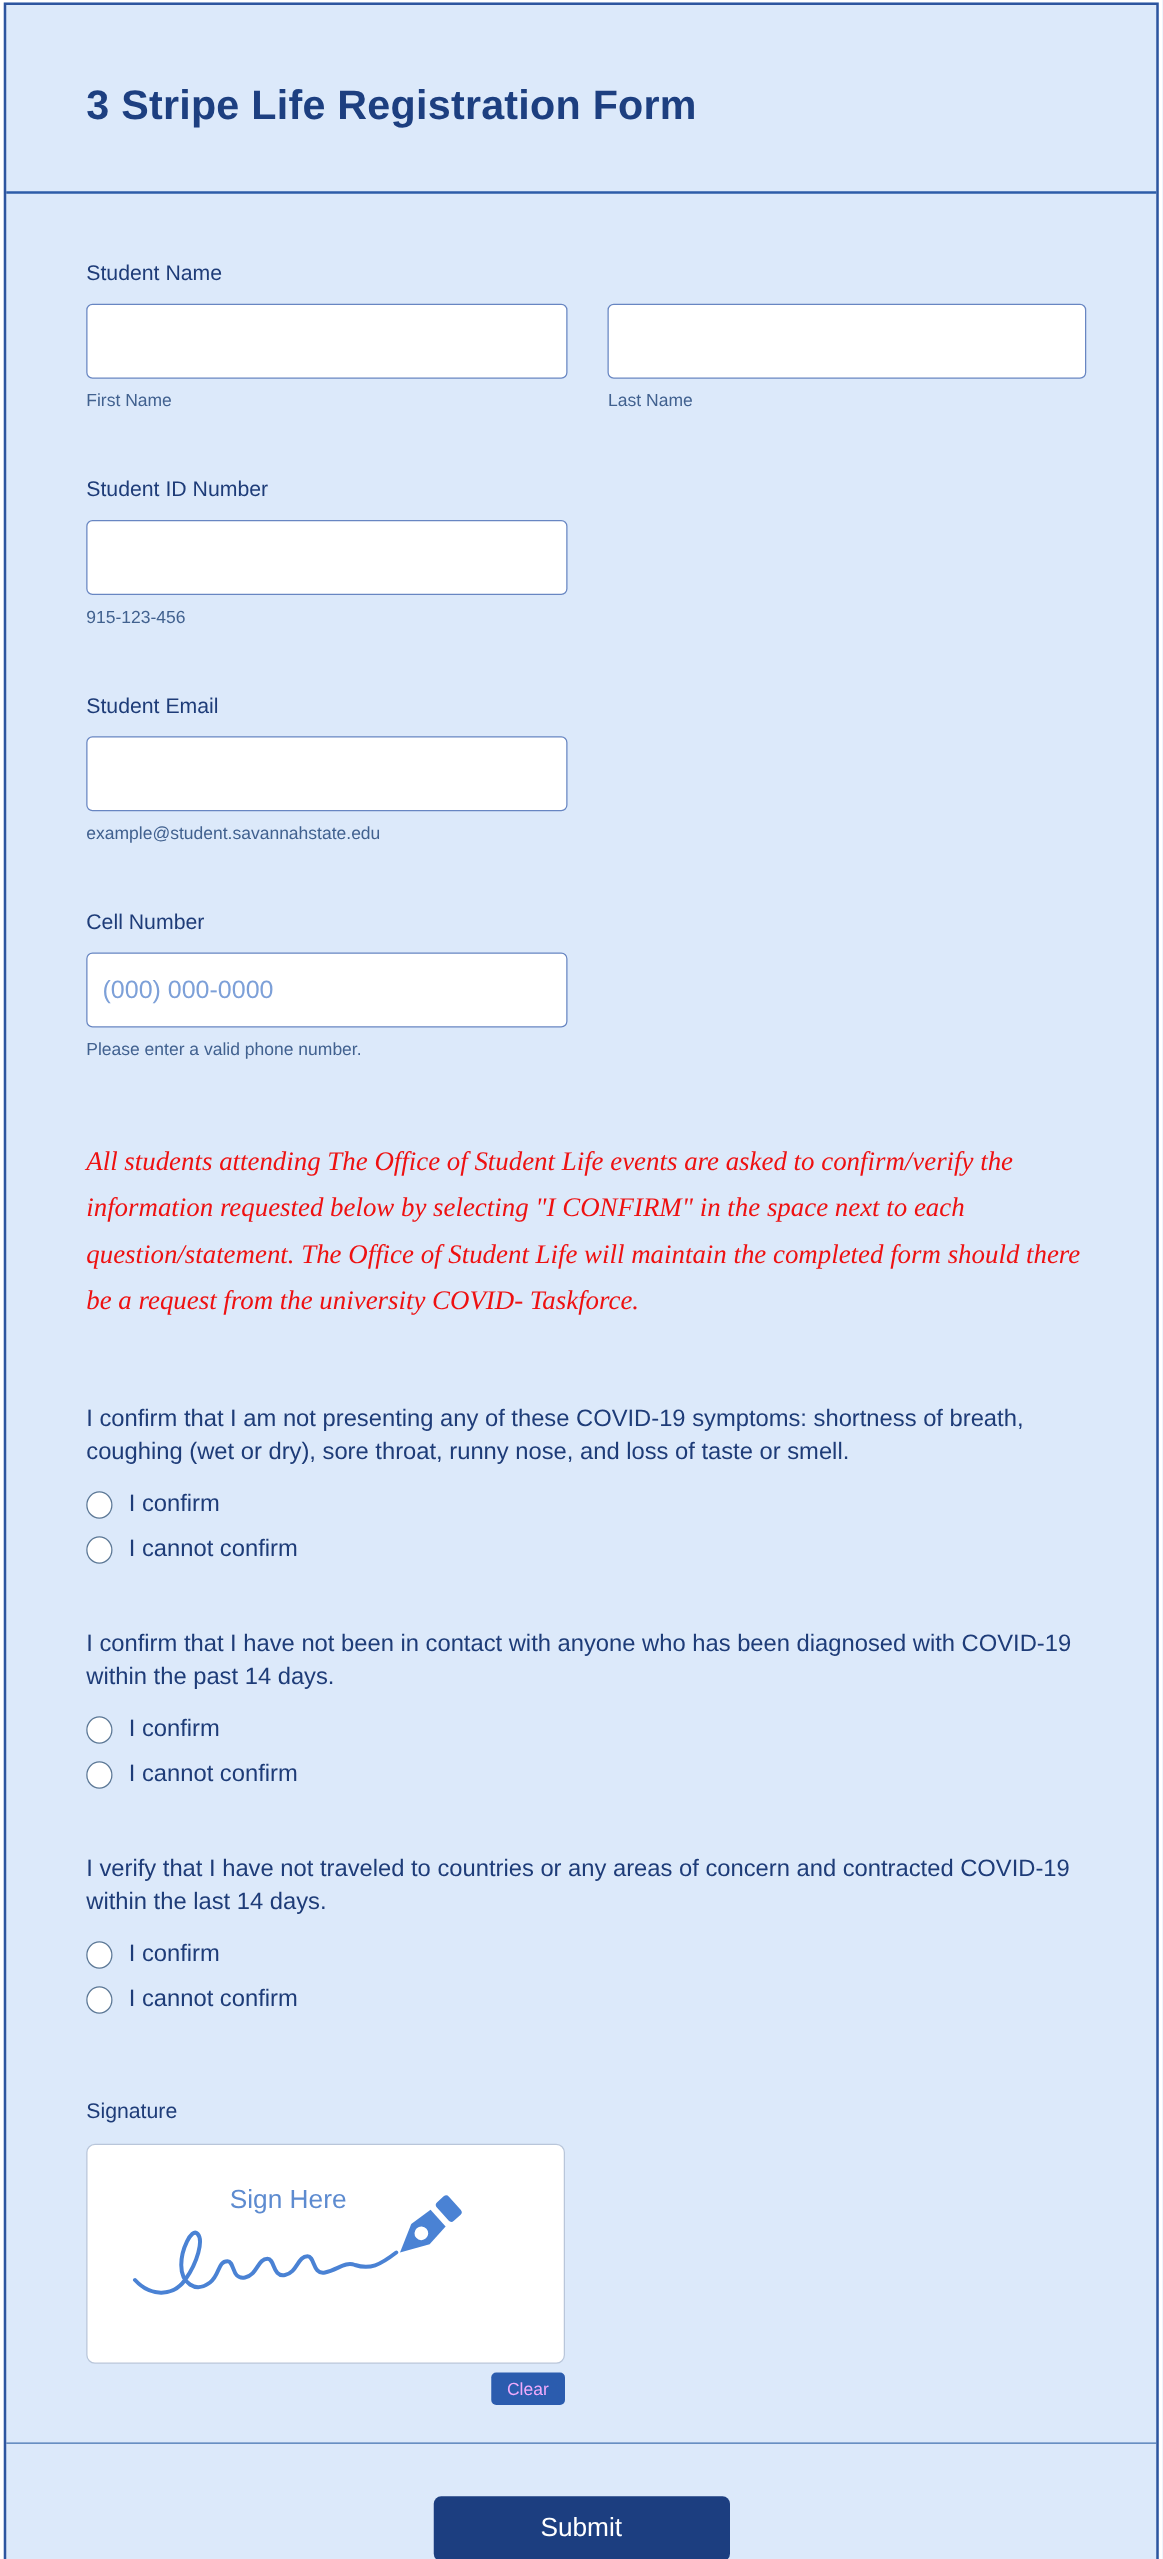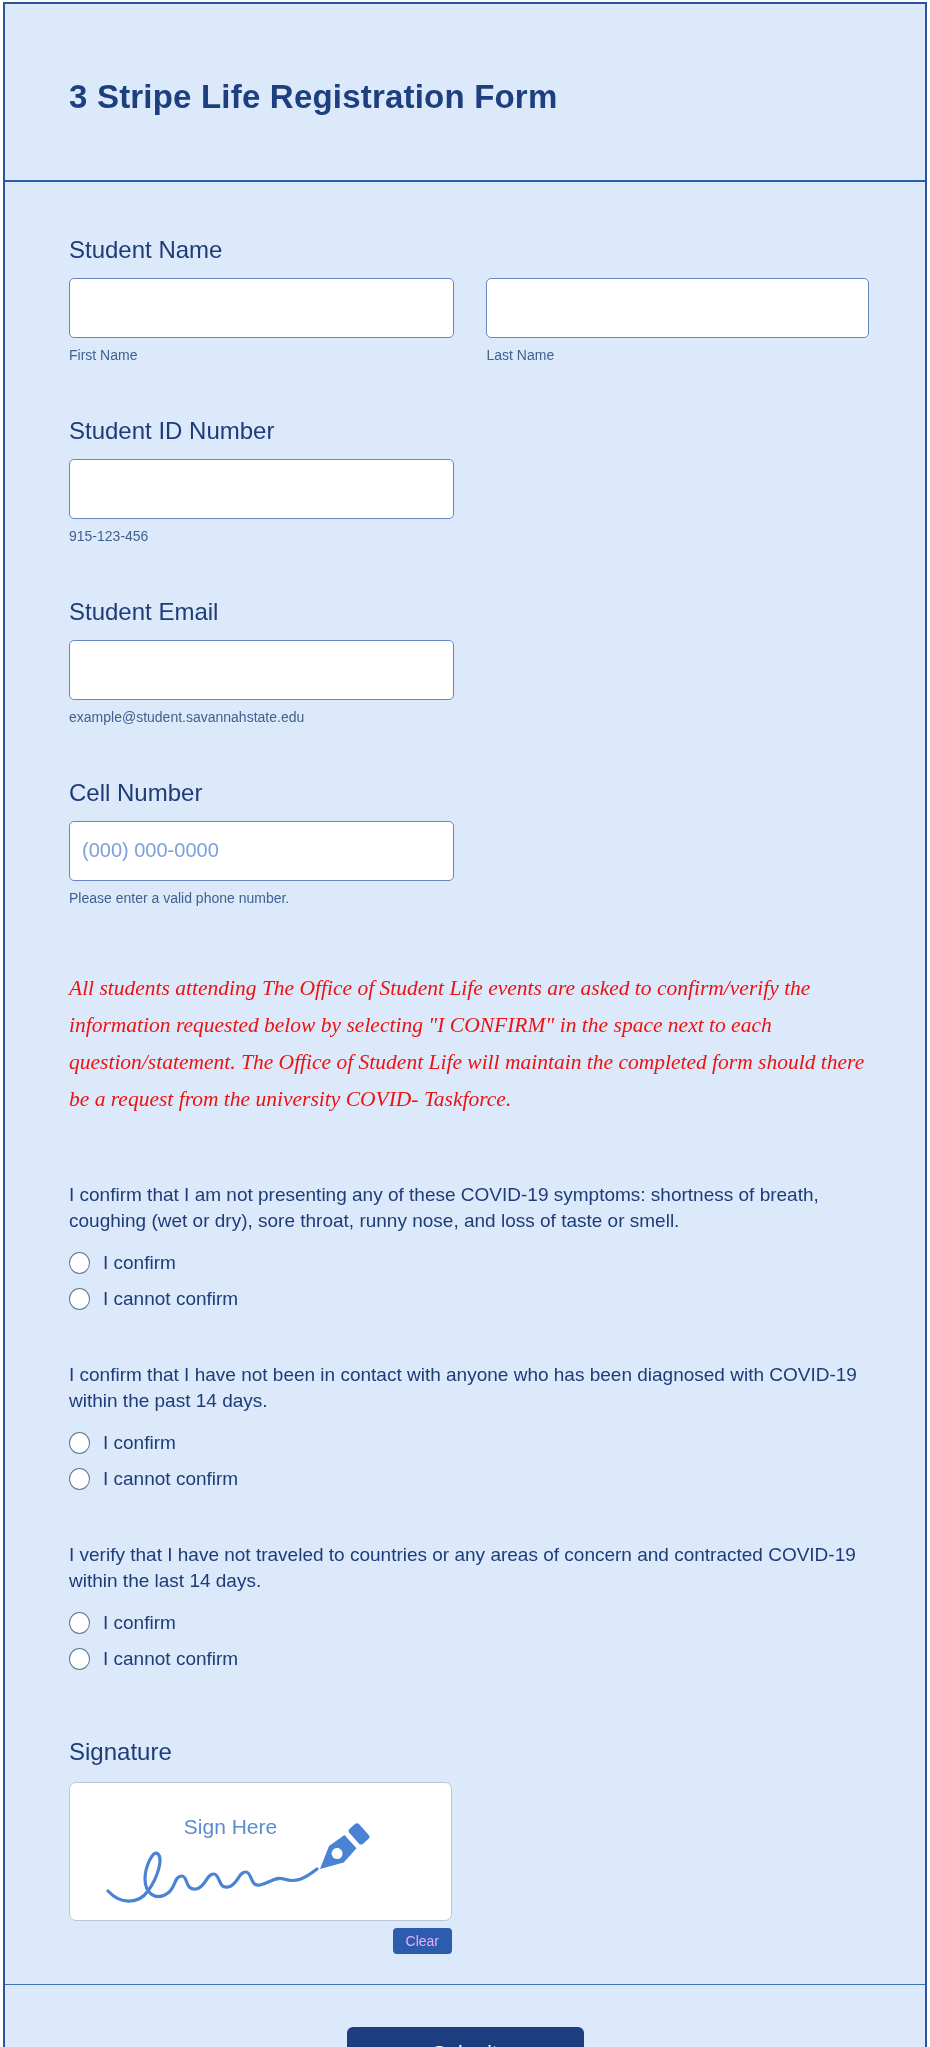--- a/index.html
+++ b/index.html
@@ -21,36 +21,36 @@
     font-family:"Liberation Sans","DejaVu Sans",sans-serif;
     color:var(--ink);
   }
   .card{
     margin:2px 3px;
     min-height:2041px;
     background:var(--card-bg);
     border:2px solid var(--card-border);
   }
   .form-header{
-    height:178px;
+    height:151px;
     display:flex;
     align-items:center;
     padding:10px 64px 0 64px;
     border-bottom:2px solid #2d5ca8;
   }
   .form-title{
     font-size:33px;
     font-weight:700;
     color:#1d3f80;
     letter-spacing:.2px;
   }
   .form-body{padding:0 56px 0 64px;}
   .section{margin-top:54px;}
   .field-label{
-    font-size:24px;
+    font-size:17px;
     font-weight:500;
     color:var(--ink);
     margin-bottom:14px;
   }
   .name-row{display:flex;gap:32px;}
   .name-col.first{width:389px;}
   .name-col.last{width:386px;}
   .text-input{
     display:block;
     width:100%;
@@ -105,21 +105,21 @@
     background:#ffffff;
     margin:0 13px 0 0;
     flex:0 0 auto;
     cursor:pointer;
   }
   .radio-label{font-size:19px;color:var(--ink);}
   .signature-section{margin-top:68px;width:383px;}
   .sign-pad{
     position:relative;
     margin-top:16px;
-    width:383px;height:139px;
+    width:383px;height:176px;
     background:#ffffff;
     border:1px solid #b9c6da;
     border-radius:7px;
     cursor:crosshair;
     overflow:hidden;
   }
   .sign-here{
     position:absolute;
     top:32px;left:0;right:60px;
     text-align:center;

